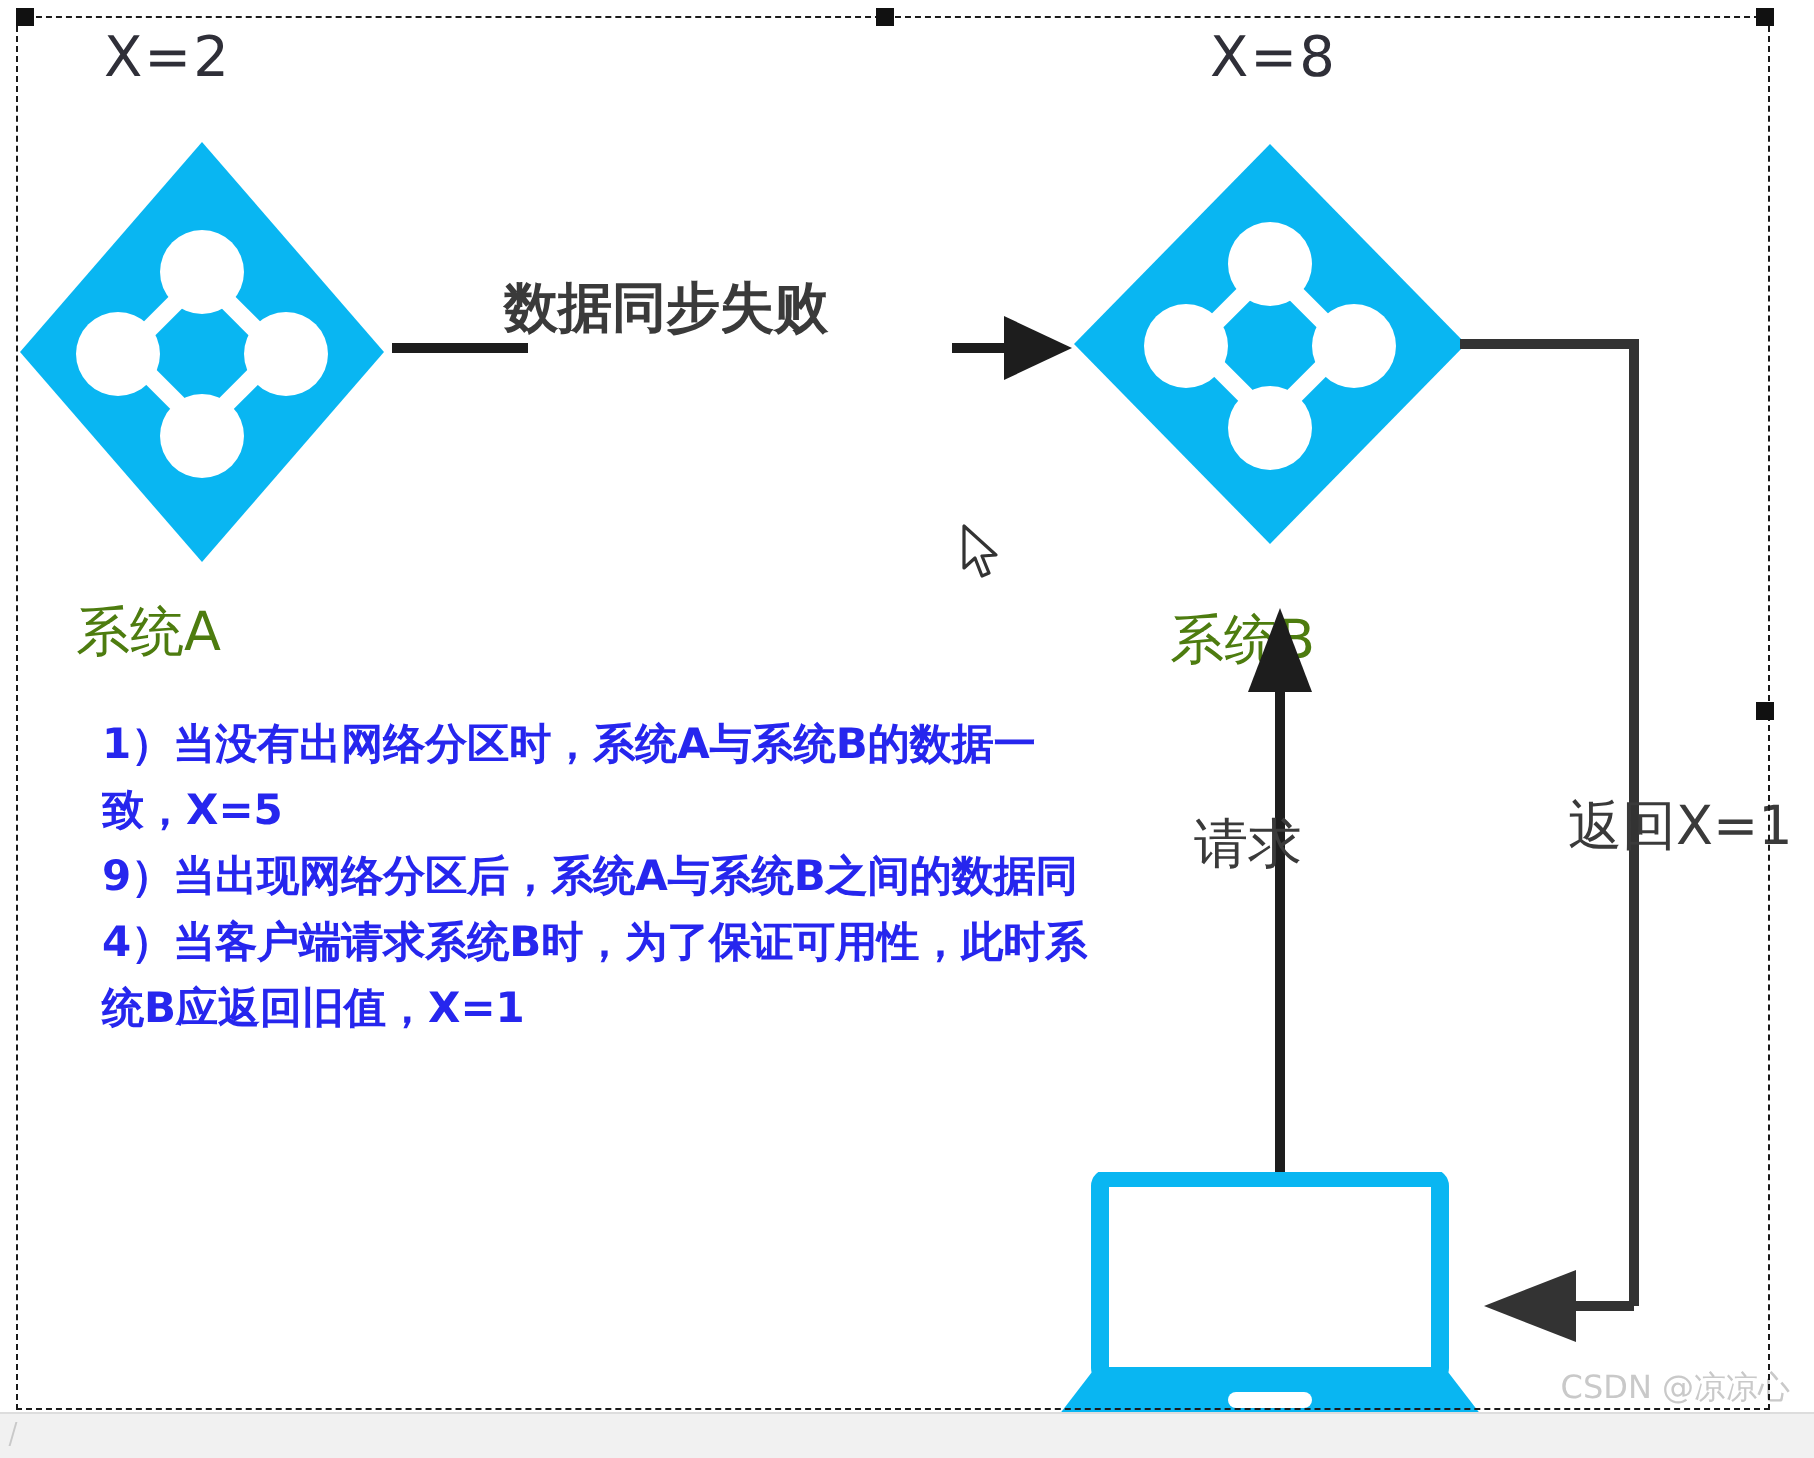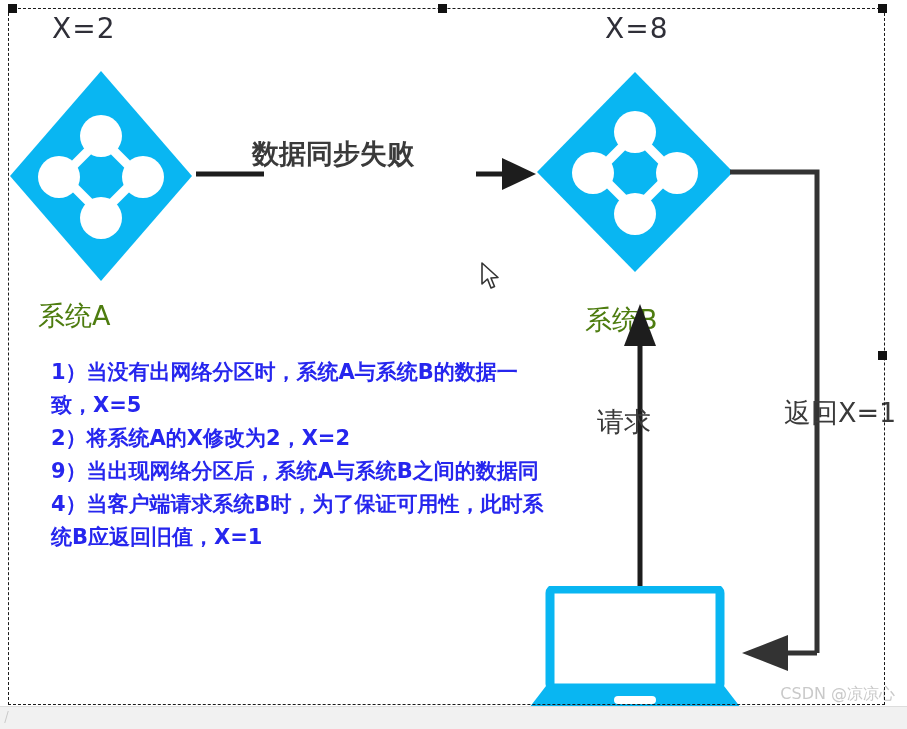--- a/index.html
+++ b/index.html
@@ -222,21 +222,20 @@
         <rect x="24" y="3" width="170" height="99" rx="4" ry="4" fill="#ffffff" stroke="#09b6f2" stroke-width="9"></rect>
         <path d="M20 100 L198 100 L218 126 L0 126 Z" fill="#09b6f2"></path>
         <rect x="88" y="110" width="42" height="8" rx="4" ry="4" fill="#ffffff"></rect>
       </svg>
     </span>
   </div>
 
   <div class="notes">
     <div class="note-line">1）当没有出网络分区时，系统A与系统B的数据一</div>
     <div class="note-line">致，X=5</div>
-    <div class="note-line">2）将系统A的X修改为2，X=2</div>
     <div class="note-line">9）当出现网络分区后，系统A与系统B之间的数据同</div>
     <div class="note-line">4）当客户端请求系统B时，为了保证可用性，此时系</div>
     <div class="note-line">统B应返回旧值，X=1</div>
   </div>
 
   <div class="watermark">CSDN @凉凉心</div>
 
   <div class="sel-frame"></div>
   <div class="handle" style="left:8px;  top:4px;"></div>
   <div class="handle" style="left:438px;top:4px;"></div>

